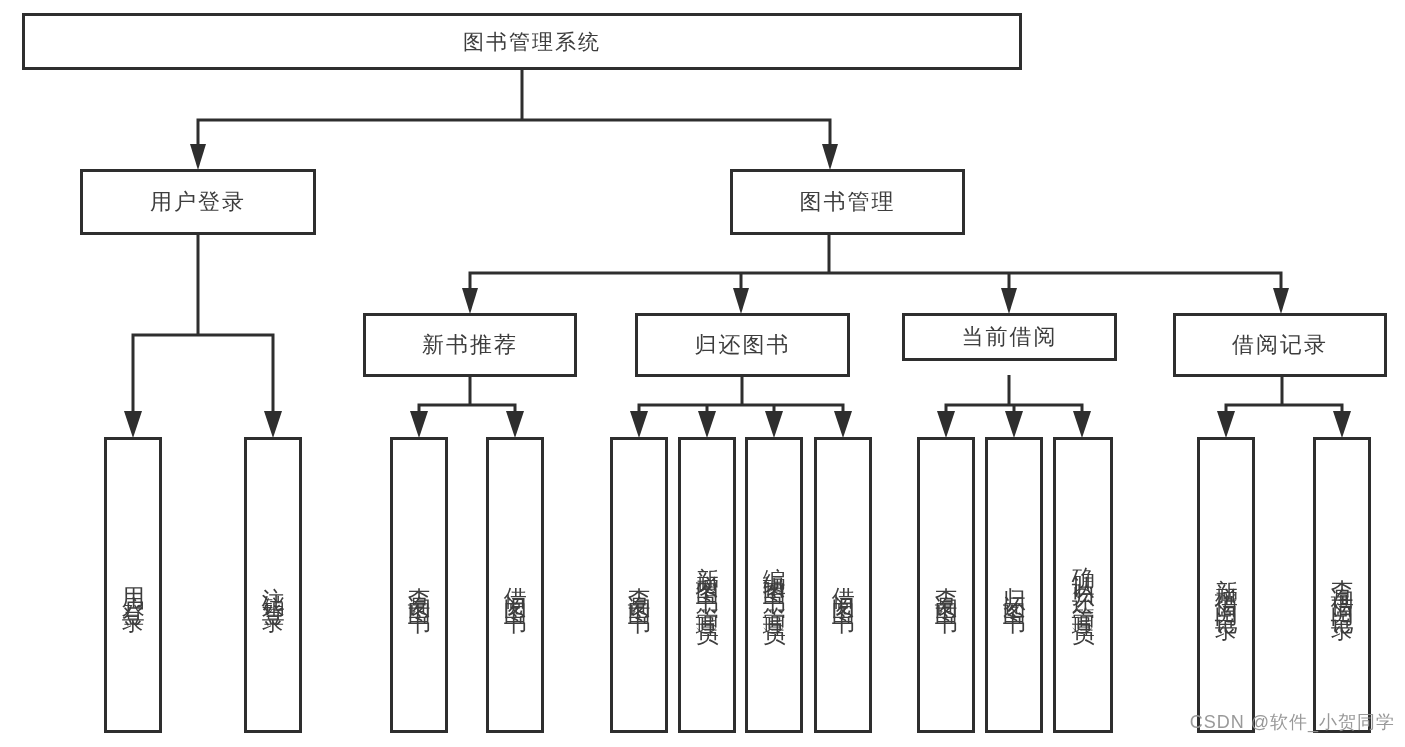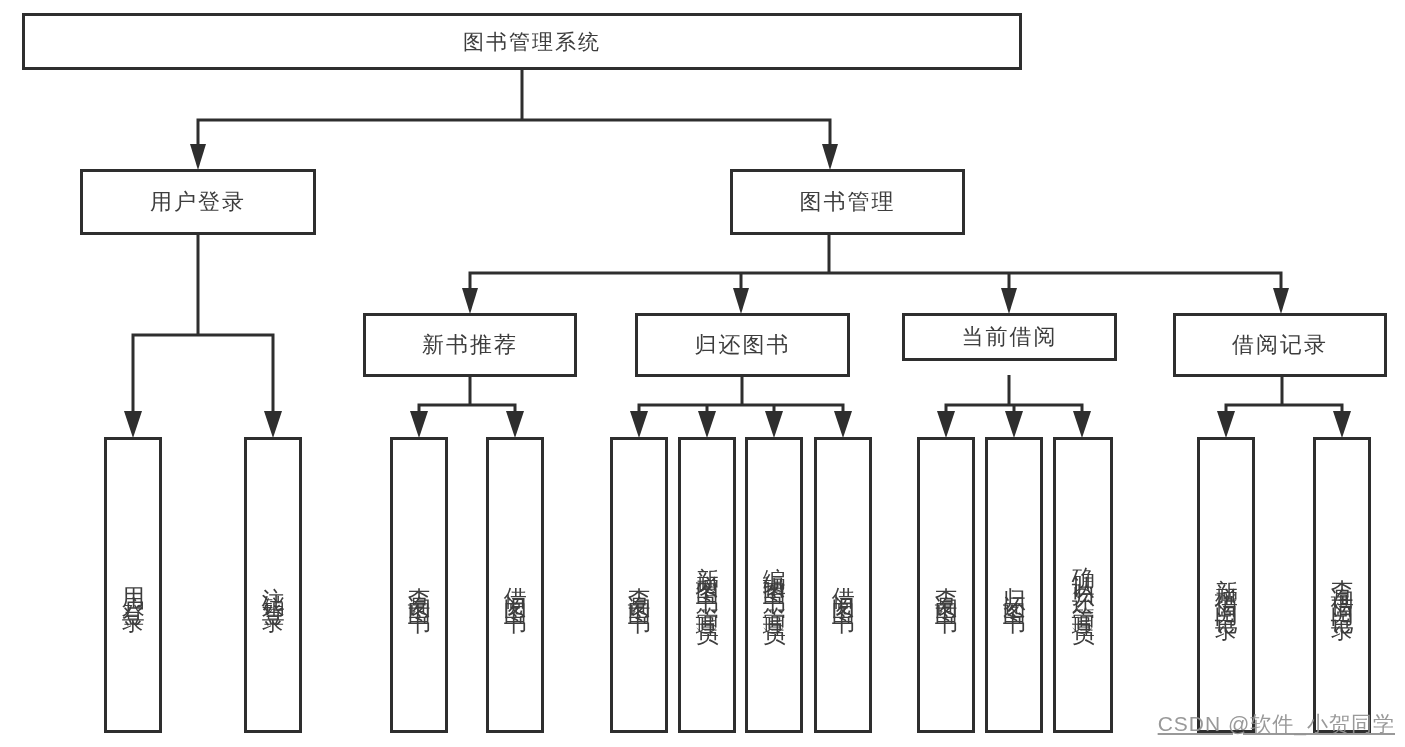--- a/index.html
+++ b/index.html
@@ -45,25 +45,24 @@
     line-height: 1.1;
     width: 58px;
     top: 437px;
     height: 296px;
     padding: 6px 0;
   }
   .watermark {
     position: absolute;
     right: 10px;
     top: 710px;
-    font-size: 21px;
+    font-size: 18px;
     letter-spacing: 1px;
     color: rgba(148,148,148,0.95);
     white-space: nowrap;
-    text-decoration: underline;
   }
 </style>
 </head>
 <body>
 
 <div class="canvas">
 
   <svg class="connectors" viewBox="0 0 1405 747" xmlns="http://www.w3.org/2000/svg">
     <g fill="none" stroke="#2e2e2e" stroke-width="3">
 

